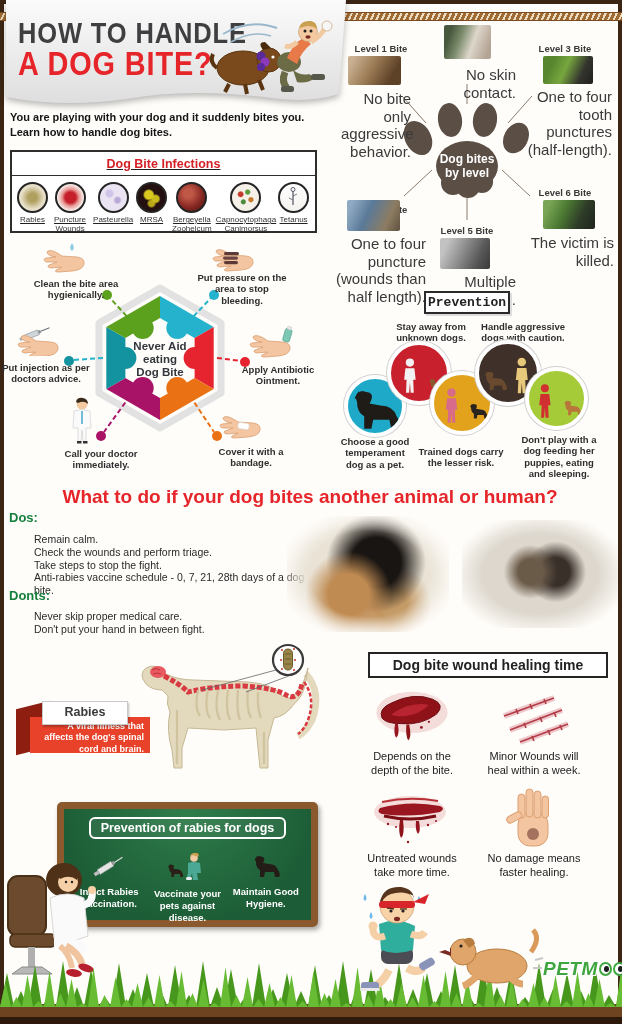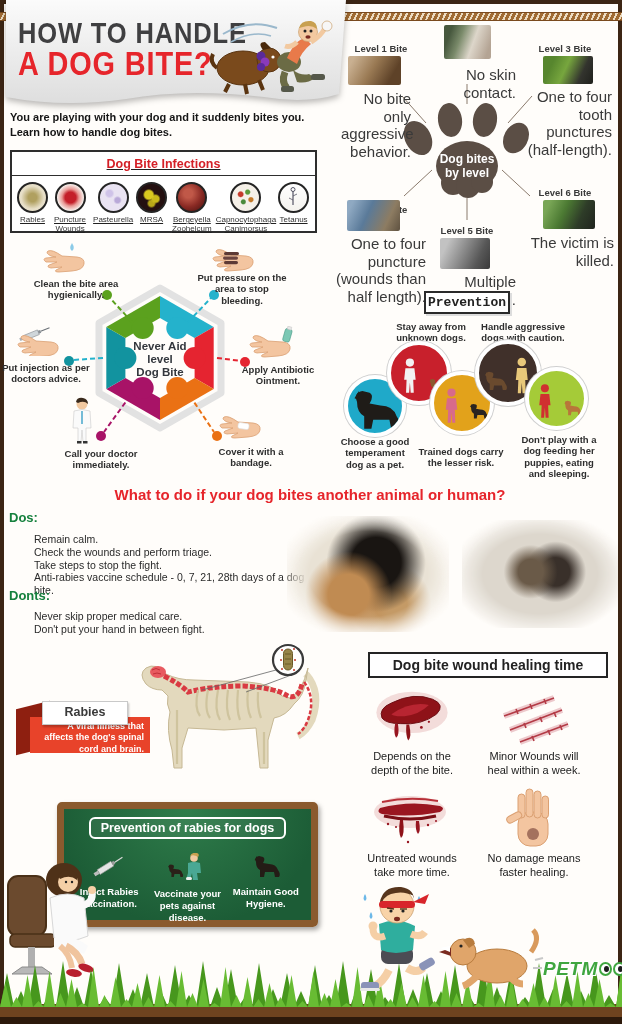--- a/index.html
+++ b/index.html
@@ -43,21 +43,21 @@
   .p6{background:linear-gradient(115deg,#79a656 12%,#4c7a33 40%,#2e3c28 70%,#20241e);}
   .pawtext{font-size:12px;font-weight:bold;color:#fff;text-align:center;line-height:1.15;}
   
   .fa-label{font-size:9.5px;font-weight:bold;color:#2e2e2e;text-align:center;line-height:1.2;}
   .fa-center{font-size:11.5px;font-weight:bold;color:#33373d;text-align:center;line-height:1.15;}
   
   .prev-header{border:2px solid #2a2a2a;background:#fff;font-size:13px;font-weight:bold;text-align:center;padding:2px 0;box-shadow:2px 2px 0 #ddd;font-family:Liberation Mono, monospace;}
   .prev-circle{border-radius:50%;border:4px solid #fff;box-shadow:0 0 0 1px #cfcfcf;overflow:hidden;}
   .prev-label{font-size:9.5px;font-weight:bold;color:#2e2e2e;text-align:center;line-height:1.2;}
   
-  .red-head{font-size:15px;font-weight:bold;color:#e6252b;text-align:center;}
+  .red-head{font-size:19px;font-weight:bold;color:#e6252b;text-align:center;}
   .dd-head{font-size:13px;font-weight:800;color:#15803d;}
   .dd-item{font-size:10.5px;color:#2a2a2a;line-height:1.22;}
   .fight{border-radius:6px;}
   .fight1{background:radial-gradient(circle at 38% 68%,#c08b52 0 16%,rgba(192,139,82,0) 34%),radial-gradient(circle at 55% 40%,#191512 0 22%,rgba(25,21,18,0) 44%),radial-gradient(circle at 64% 76%,#c49a66 0 12%,rgba(196,154,102,0) 30%),radial-gradient(ellipse at 50% 55%,#e9e2d5 0 62%,rgba(233,226,213,0) 96%);
     -webkit-mask-image:radial-gradient(ellipse at 50% 50%,#000 52%,transparent 82%);mask-image:radial-gradient(ellipse at 50% 50%,#000 52%,transparent 82%);}
   .fight2{background:radial-gradient(circle at 44% 48%,#6a5a48 0 12%,rgba(106,90,72,0) 26%),radial-gradient(circle at 60% 48%,#39302a 0 13%,rgba(57,48,42,0) 28%),radial-gradient(ellipse at 50% 55%,#ddd7cd 0 68%,rgba(221,215,205,0) 98%);
     -webkit-mask-image:radial-gradient(ellipse at 50% 50%,#000 52%,transparent 82%);mask-image:radial-gradient(ellipse at 50% 50%,#000 52%,transparent 82%);}
   
   .rb-fold{background:#8e1f10;transform:skewY(-14deg);}
   .rb-red{background:#e8432a;color:#fff;font-size:9px;font-weight:bold;text-align:right;line-height:1.25;padding:4px 6px 0 8px;box-sizing:border-box;}
@@ -266,21 +266,21 @@
       </g>
       <circle cx="107" cy="55" r="5" fill="#5ba11e"></circle>
         <circle cx="214" cy="55" r="5" fill="#24b2cc"></circle>
       <circle cx="69" cy="121" r="5" fill="#12939f"></circle>
         <circle cx="245" cy="122" r="5" fill="#e52430"></circle>
       <circle cx="101" cy="196" r="5" fill="#a81367"></circle>
         <circle cx="217" cy="196" r="5" fill="#ea7114"></circle>
     </svg>
     <div class="abs fa-center" style="left:120px;top:100px;width:80px">
       <div>Never Aid</div>
-      <div>level</div>
+      <div>eating</div>
       <div>Dog Bite</div>
     </div>
 
     <svg class="abs" style="left:42px;top:2px;width:44px;height:32px" viewBox="0 0 44 32">
       <path d="M30 1 q3.5 5.5 0 8 q-3.5 -2.5 0 -8" fill="#8ccbe8"></path>
       <use href="#sym-mitt" x="0" y="4" width="44" height="28"></use>
     </svg>
     <div class="abs fa-label" style="left:20px;top:38px;width:112px">Clean the bite area hygienically.</div>
 
     <svg class="abs" style="left:210px;top:3px;width:46px;height:30px" viewBox="0 0 46 30">

